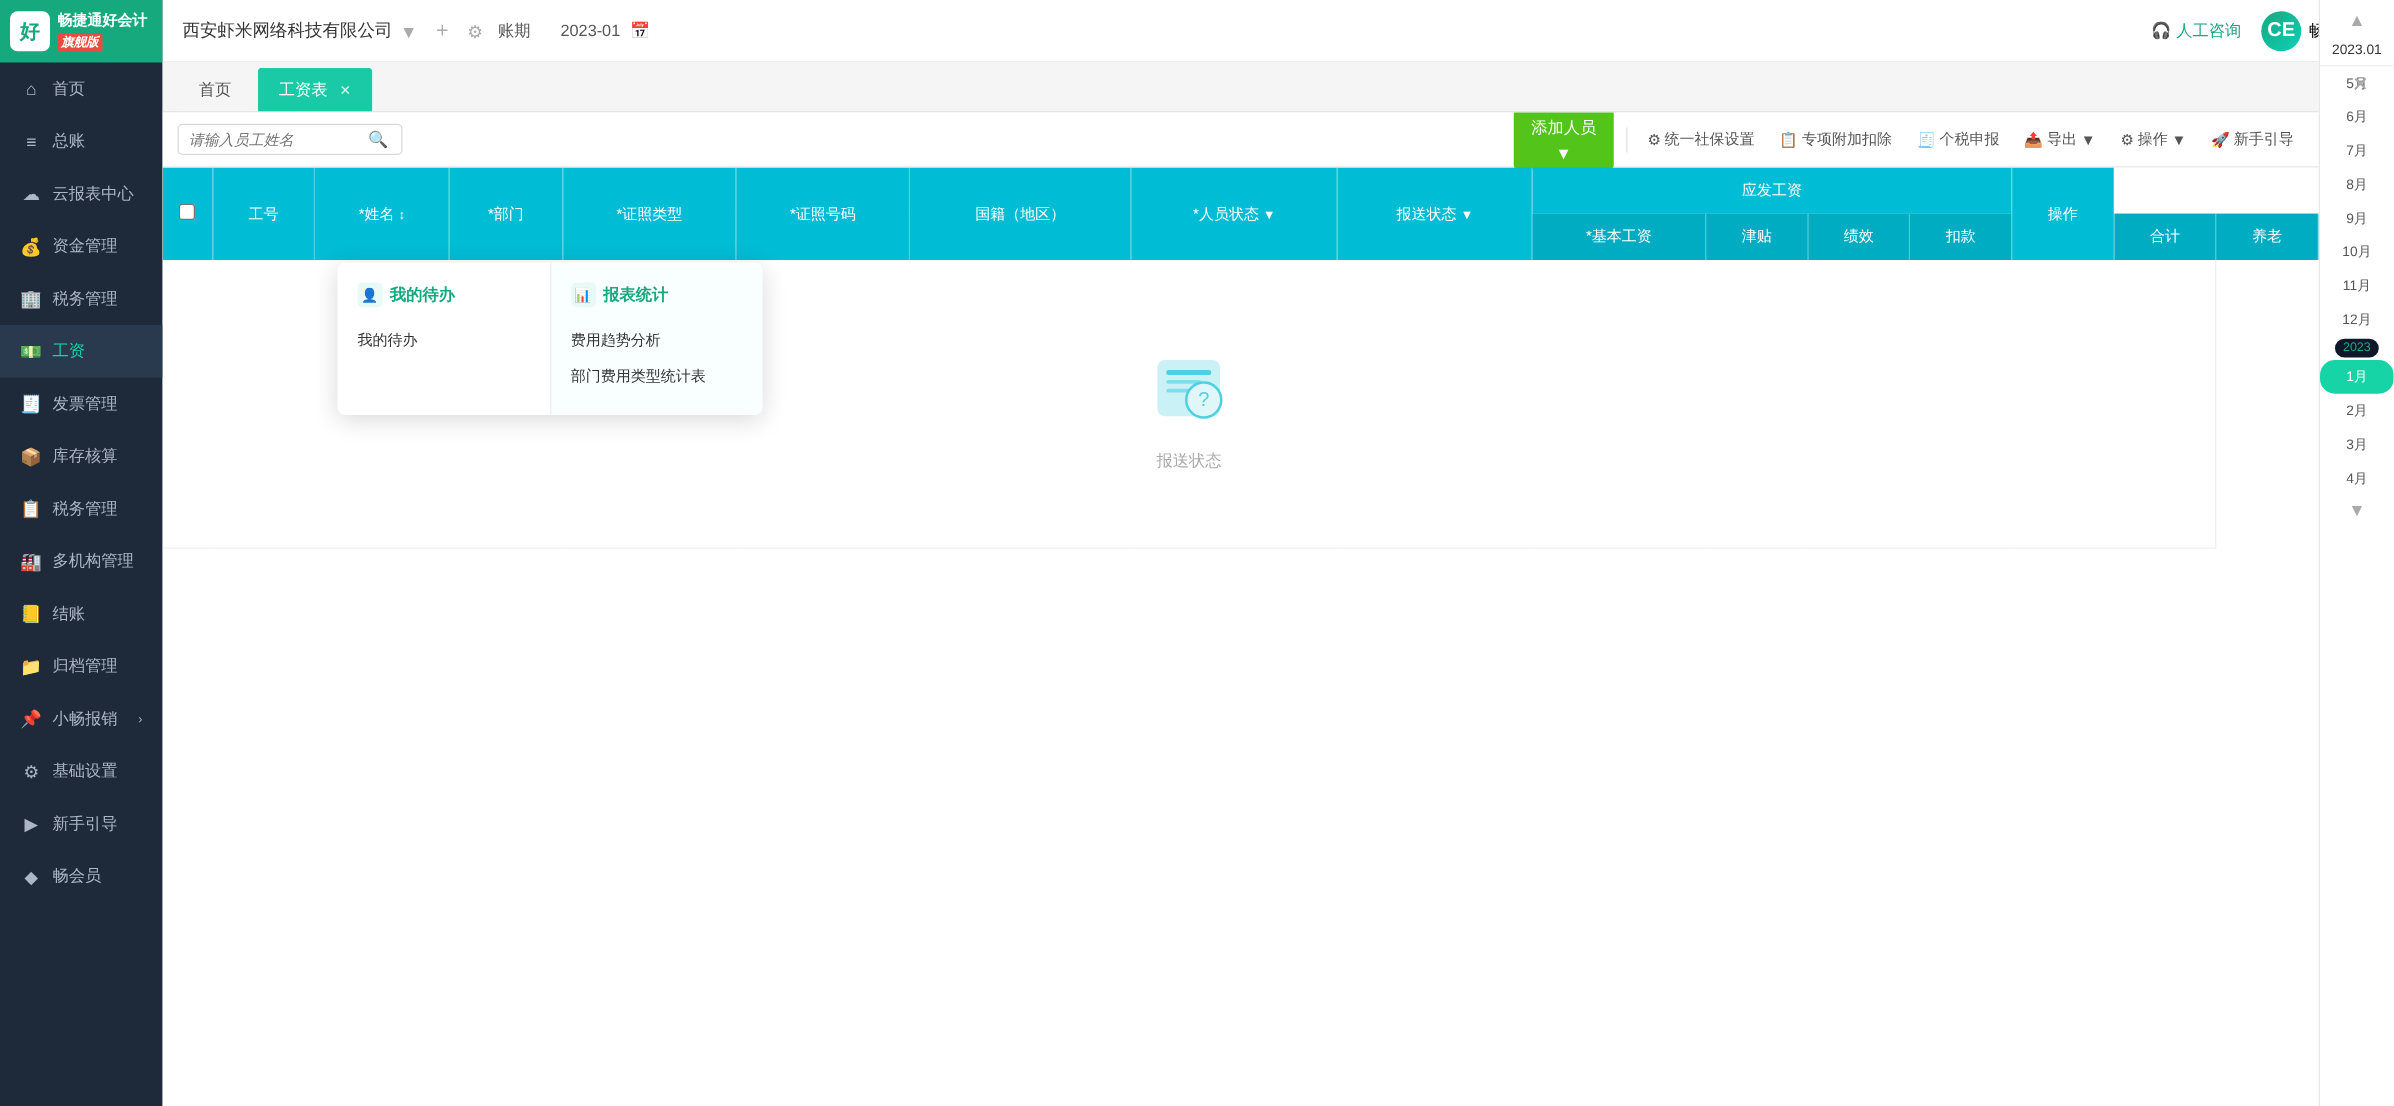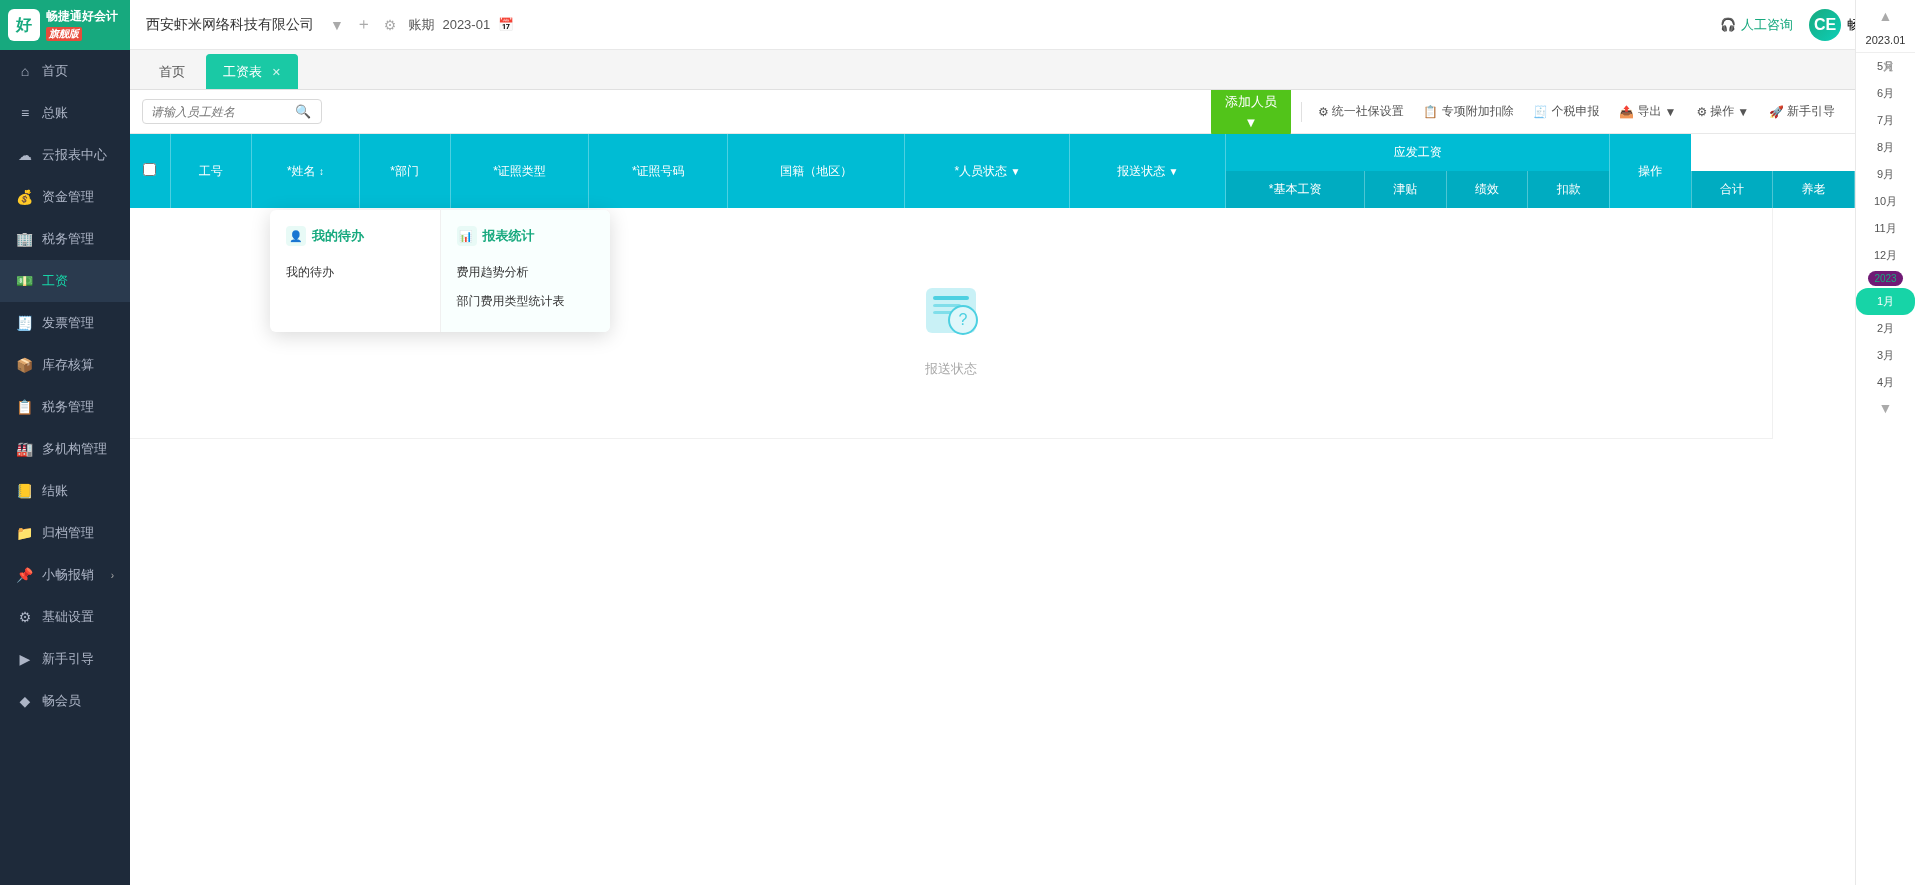--- a/index.html
+++ b/index.html
@@ -69,21 +69,21 @@
       background: #fff;
       border-bottom: 1px solid #e8e8e8;
       display: flex;
       align-items: center;
       padding: 0 16px;
       gap: 12px;
     }
     .topbar-company {
       display: flex;
       align-items: center;
-      gap: 16px;
+      gap: 6px;
       font-size: 14px;
       color: #333;
       cursor: pointer;
     }
     .topbar-period {
       display: flex;
       align-items: center;
       gap: 4px;
       font-size: 13px;
       color: #555;
@@ -463,21 +463,21 @@
 
   <div class="topbar">
     <div class="topbar-company">
       <span>西安虾米网络科技有限公司</span>
       <span style="color:#aaa;">▼</span>
     </div>
     <span style="color:#aaa; font-size:16px; cursor:pointer;">＋</span>
     <span style="color:#aaa; font-size:14px; cursor:pointer;">⚙</span>
     <div class="topbar-period">
       <span>账期</span>
-      <span style="margin-left:4px;">2023-01</span>
+      <span style="margin-left:20px;">2023-01</span>
       <span style="color:#aaa; margin-left:4px; cursor:pointer;">📅</span>
     </div>
     <div class="topbar-right">
       <div class="topbar-service">
         <span>🎧</span>
         <span>人工咨询</span>
       </div>
       <div class="topbar-user">
         <div class="user-avatar">
           <span>CE</span>
@@ -619,19 +619,19 @@
   <div class="timeline-nav">▲</div>
   <div class="timeline-header">2023.01</div>
   <div class="timeline-item">5月</div>
   <div class="timeline-item">6月</div>
   <div class="timeline-item">7月</div>
   <div class="timeline-item">8月</div>
   <div class="timeline-item">9月</div>
   <div class="timeline-item">10月</div>
   <div class="timeline-item">11月</div>
   <div class="timeline-item">12月</div>
-  <div style="font-size:10px; color:#17a97e; background:#701a75; border-radius:10px; padding:2px 6px; margin:2px 0;">2023</div>
+  <div style="font-size:10px; color:#17a97e; background:#0f172a; border-radius:10px; padding:2px 6px; margin:2px 0;">2023</div>
   <div class="timeline-item active">1月</div>
   <div class="timeline-item">2月</div>
   <div class="timeline-item">3月</div>
   <div class="timeline-item">4月</div>
   <div class="timeline-nav">▼</div>
 </div>
 
 </body></html>

